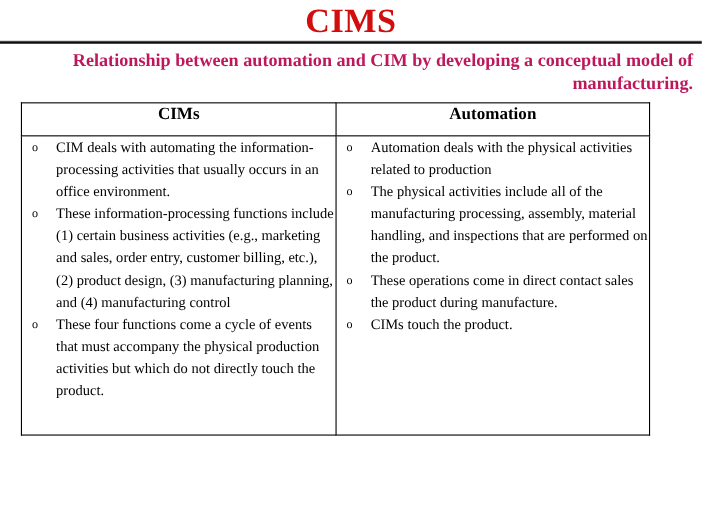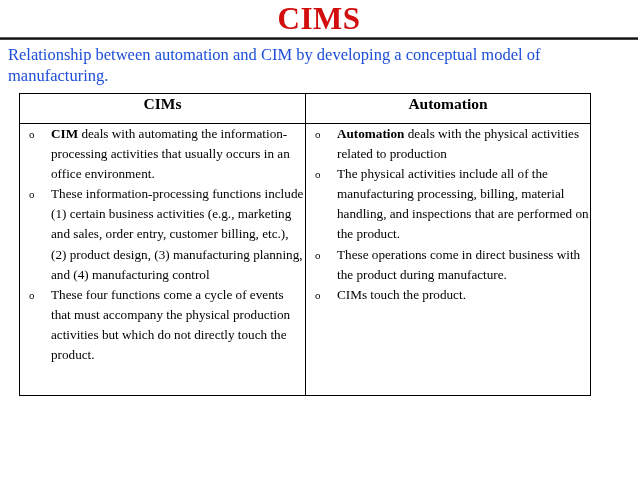--- a/index.html
+++ b/index.html
@@ -46,26 +46,26 @@
     height: 3px;
     background: linear-gradient(to bottom, #8d8d93 0%, #1a1a1f 40%, #000000 70%, #9a9aa0 100%);
   }
 
   
   .subtitle {
     position: absolute;
     top: 44px;
     left: 8px;
     width: 622px;
-    text-align: left;
+    text-align: right;
     font-family: "Liberation Serif", "DejaVu Serif", serif;
-    font-weight: normal;
+    font-weight: bold;
     font-size: 16.5px;
     line-height: 21px;
-    color: #1d4ed8;
+    color: #be185d;
   }
 
   
   .cmp-table {
     position: absolute;
     left: 19px;
     top: 93px;
     width: 571px;
     border-collapse: collapse;
     table-layout: fixed;
@@ -110,21 +110,21 @@
   }
   ul.bullets > li .marker {
     position: absolute;
     left: 9px;
     top: 0;
     font-family: "Liberation Serif", "DejaVu Serif", serif;
     font-size: 11px;
     line-height: 20.1px;
   }
   ul.bullets > li b {
-    font-weight: bold;
+    font-weight: normal;
   }
 </style>
 </head>
 <body>
 
 <div class="slide">
 
   <div class="title">CIMS</div>
 
   <div class="title-rule"></div>
@@ -159,25 +159,25 @@
           </ul>
         </td>
         <td class="body-cell">
           <ul class="bullets">
             <li>
               <span class="marker">o</span>
               <b>Automation</b><span> deals with the physical activities related to production</span>
             </li>
             <li>
               <span class="marker">o</span>
-              <b></b><span>The physical activities include all of the manufacturing processing, billing, material handling, and inspections that are performed on the product.</span>
+              <b></b><span>The physical activities include all of the manufacturing processing, assembly, material handling, and inspections that are performed on the product.</span>
             </li>
             <li>
               <span class="marker">o</span>
-              <b></b><span>These operations come in direct business with the product during manufacture.</span>
+              <b></b><span>These operations come in direct contact sales the product during manufacture.</span>
             </li>
             <li>
               <span class="marker">o</span>
               <b></b><span>CIMs touch the product.</span>
             </li>
           </ul>
         </td>
       </tr>
     </tbody>
   </table>

